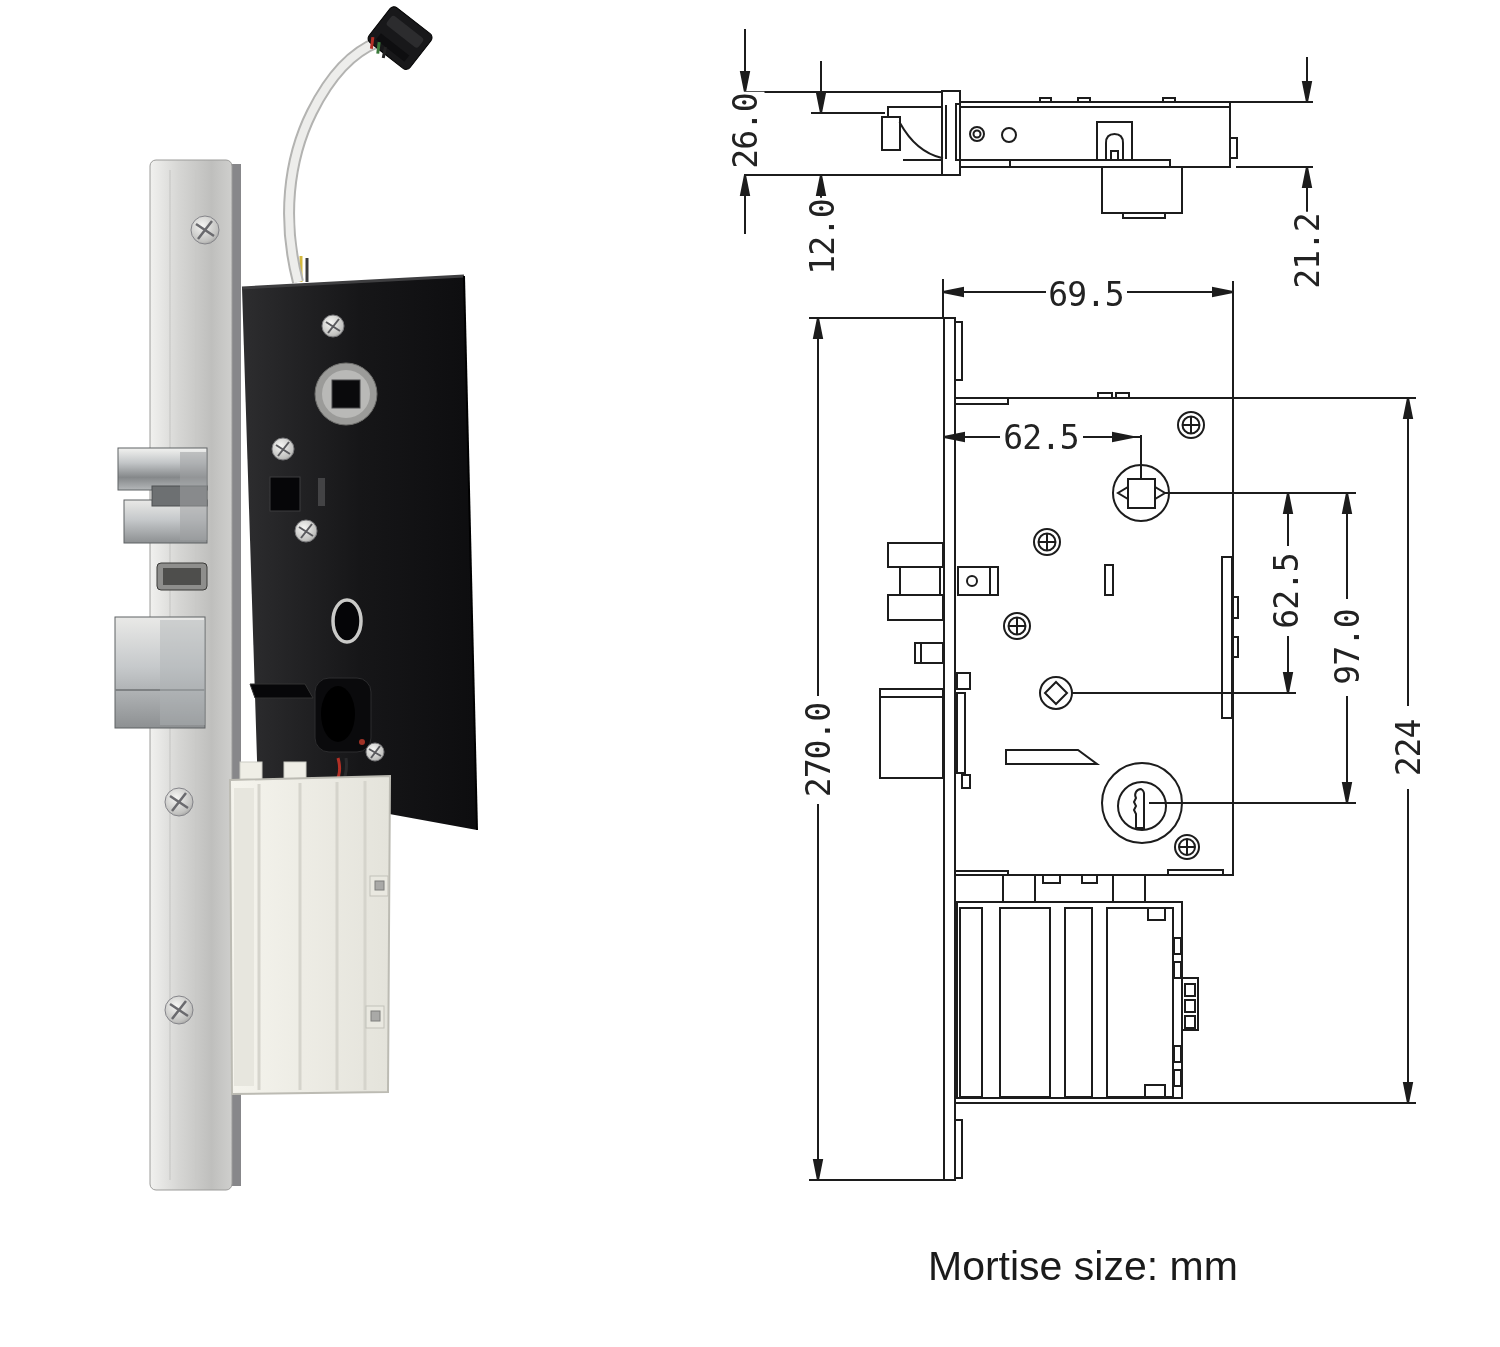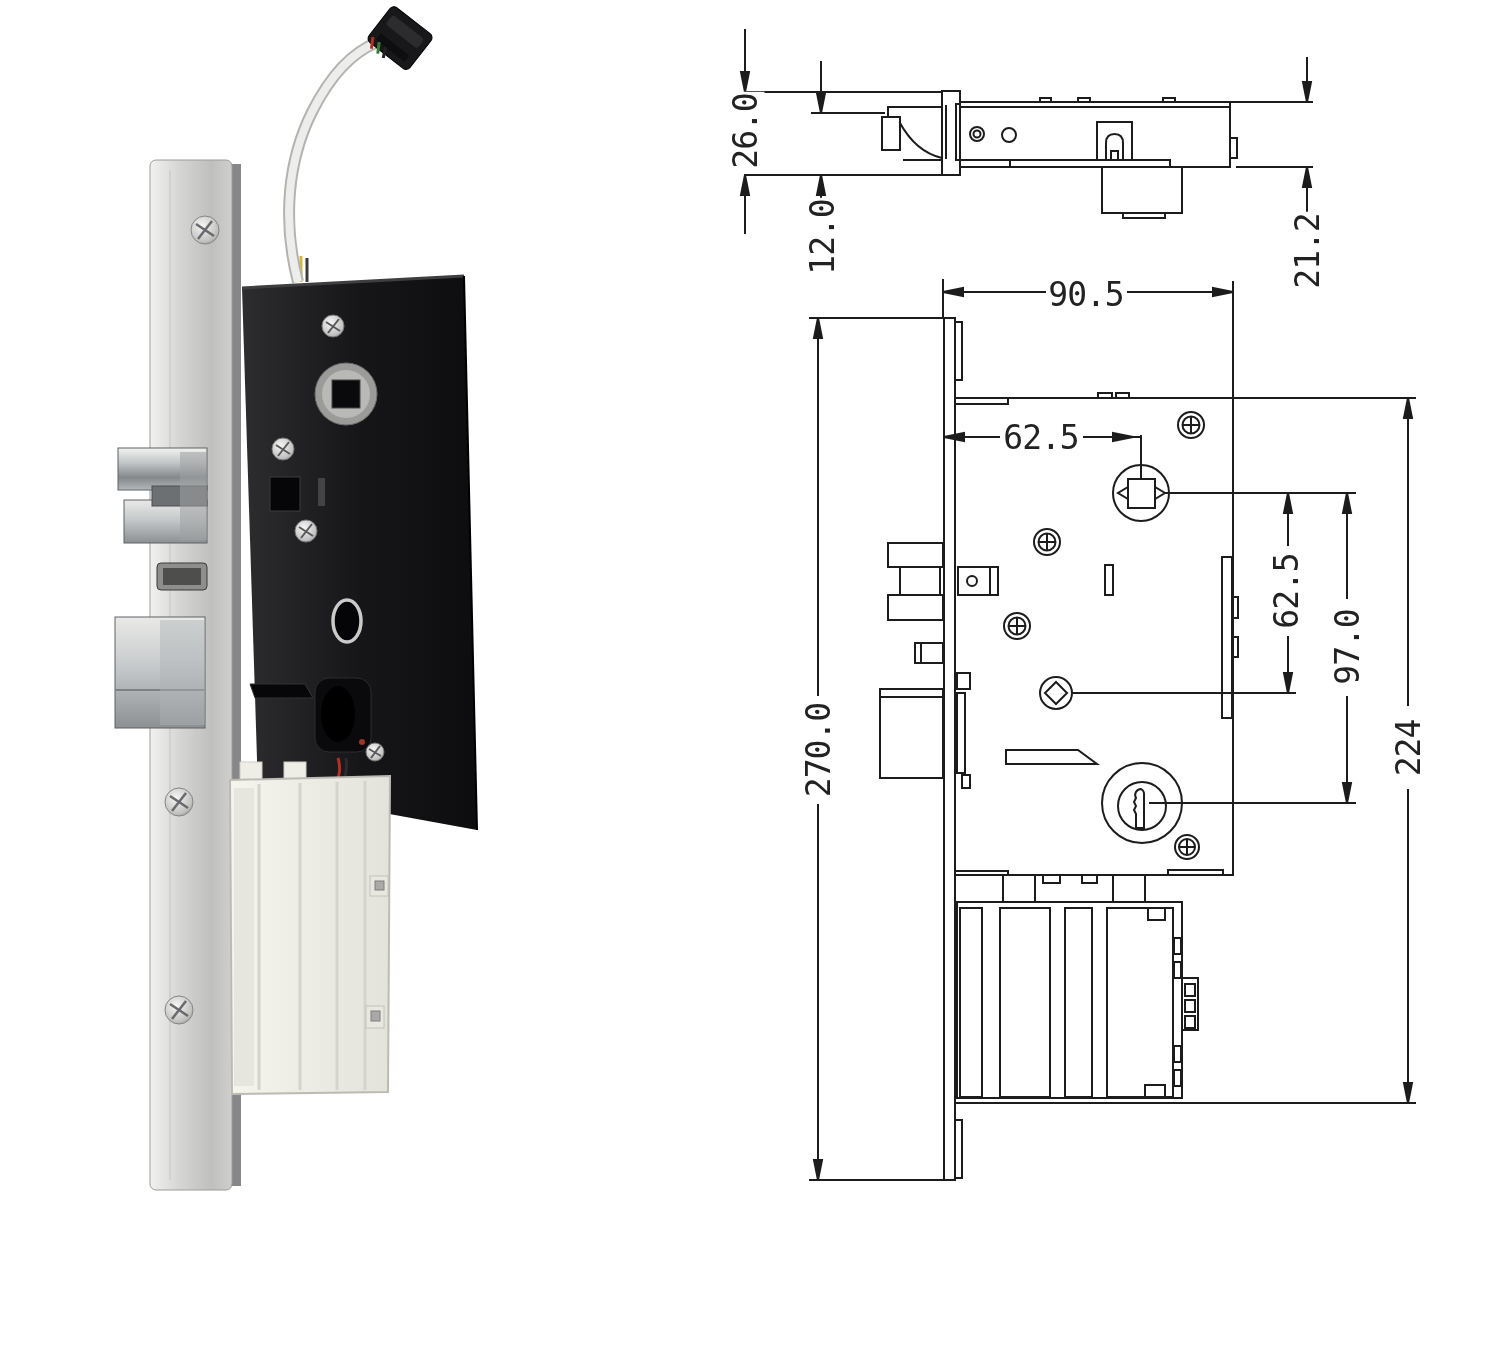--- a/index.html
+++ b/index.html
@@ -336,20 +336,21 @@
         <path d="M963,292 H1045"></path>
         <path d="M1128,292 H1213"></path>
         <path d="M1233,292 L1213,288 V296 Z" fill="#1c1c1c"></path>
       </g>
     </g>
   </svg>
 
   <span class="dim v" style="left:745px;top:131px">26.0</span>
   <span class="dim v" style="left:822px;top:237px">12.0</span>
   <span class="dim v" style="left:1307px;top:251px">21.2</span>
-  <span class="dim" style="left:1086px;top:294px">90.5</span>
+  <span class="dim" style="left:1086px;top:294px">69.5</span>
   <span class="dim" style="left:1041px;top:437px">62.5</span>
   <span class="dim v" style="left:1286px;top:591px">62.5</span>
   <span class="dim v" style="left:1347px;top:647px">97.0</span>
   <span class="dim v" style="left:818px;top:750px">270.0</span>
   <span class="dim v" style="left:1408px;top:748px">224</span>
 
+  <span class="caption" style="left:928px;top:1243px">Mortise size: mm</span>
 </div>
 
 </body></html>

